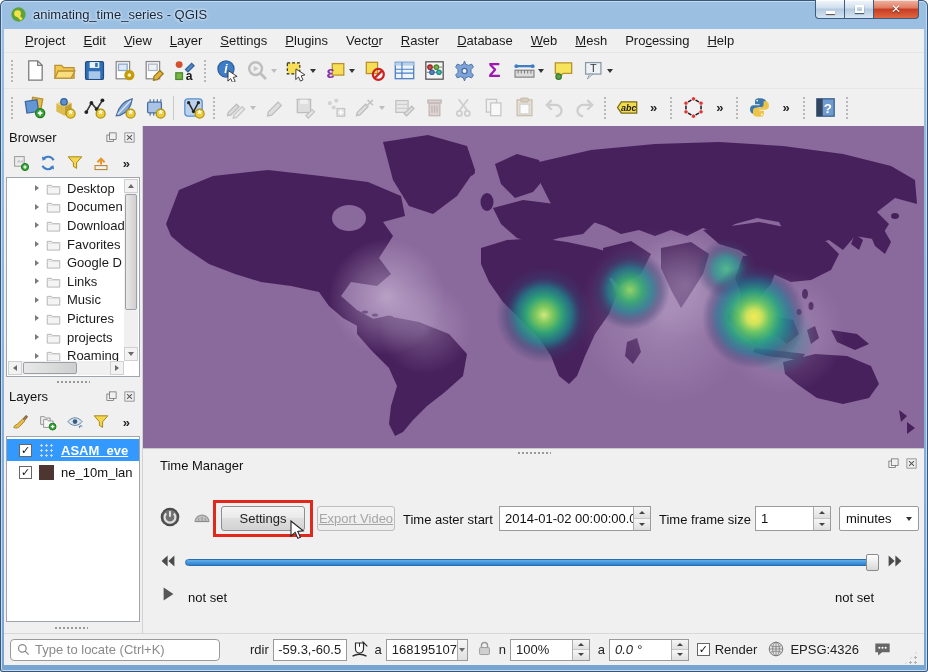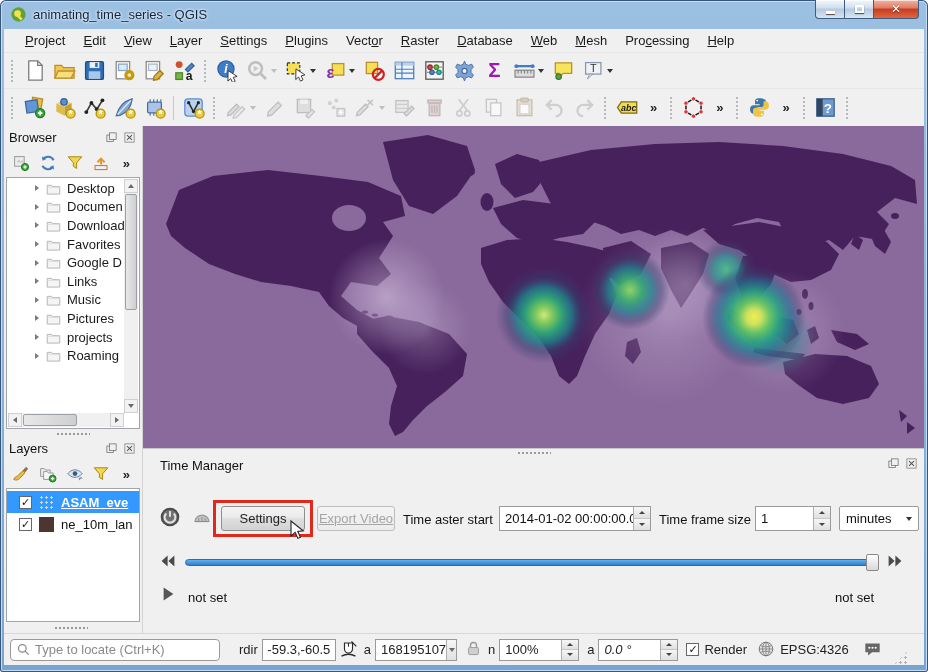--- a/index.html
+++ b/index.html
@@ -31,21 +31,21 @@
   .tsep{width:1px;height:24px;background:#c9c9c9;margin:0 4px;flex:0 0 auto;}
   .tgrip{width:5px;height:24px;margin:0 4px;flex:0 0 auto;
      background-image:radial-gradient(#b8b8b8 1px,transparent 1.1px);background-size:4px 4px;}
   .tchev{font-size:13px;font-weight:bold;color:#222;padding:0 8px;}
   .mainrow{flex:1;display:flex;min-height:0;}
   .dock{width:139px;flex:0 0 auto;background:#f0f0f0;display:flex;flex-direction:column;border-right:1px solid #d2d2d2;}
   .panel-hdr{height:23px;display:flex;align-items:center;padding:0 5px;font-size:13px;color:#111;flex:0 0 auto;}
   .panel-hdr .sp{flex:1;}
   .phbtn{width:15px;height:15px;margin-left:3px;display:flex;align-items:center;justify-content:center;}
   .ptool{height:28px;display:flex;align-items:center;padding:0 4px;flex:0 0 auto;}
-  .treewrap{position:relative;height:252px;margin:0 2px;background:#fff;border:1px solid #a0a5ab;flex:0 0 auto;overflow:hidden;}
+  .treewrap{position:relative;height:200px;margin:0 2px;background:#fff;border:1px solid #a0a5ab;flex:0 0 auto;overflow:hidden;}
   .tree{position:absolute;left:0;top:1px;right:15px;bottom:15px;overflow:hidden;}
   .trow{height:18.6px;display:flex;align-items:center;padding-left:28px;white-space:nowrap;font-size:13px;color:#1a1a1a;}
   .texp{width:0;height:0;border-left:4px solid #7a7a7a;border-top:3.5px solid transparent;border-bottom:3.5px solid transparent;margin-right:7px;flex:0 0 auto;}
   .tfold{width:15px;height:13px;margin-right:6px;flex:0 0 auto;}
   .vscroll{position:absolute;top:1px;right:1px;bottom:15px;width:14px;background:#f0f0f0;}
   .hscroll{position:absolute;left:1px;right:15px;bottom:1px;height:14px;background:#f0f0f0;}
   .sbb{position:absolute;width:14px;height:14px;background:#f2f2f2;border:1px solid #d0d0d0;display:flex;align-items:center;justify-content:center;}
   .sbthumb{position:absolute;background:linear-gradient(90deg,#e8e8e8,#cfcfcf);border:1px solid #9aa0a6;border-radius:2px;}
   .tri{width:0;height:0;}
   .tri.up{border-left:3.5px solid transparent;border-right:3.5px solid transparent;border-bottom:4px solid #6a6a6a;}
@@ -1011,21 +1011,21 @@
     <div class="statusbar">
       <div class="locator">
         <span class="icn">
           <svg viewBox="0 0 18 18" width="15" height="15">
               <circle cx="7.6" cy="7.6" r="4.6" fill="none" stroke="#8a8a8a" stroke-width="1.5"></circle>
               <path d="M11 11l4.2 4.2" stroke="#8a8a8a" stroke-width="1.5"></path>
             </svg>
           </span>
         <span class="ph">Type to locate (Ctrl+K)</span>
       </div>
-      <span class="slabel" style="margin-left:19px;">rdir</span>
+      <span class="slabel" style="margin-left:30px;">rdir</span>
       <div class="sbox" style="width:74px;">-59.3,-60.5</div>
       <span class="sico icn">
         <svg viewBox="0 0 18 18" width="19" height="19">
             <path d="M5.2 2.8h7.6v5.8a3.8 3.8 0 0 1-7.6 0z" fill="#fff" stroke="#2a2a2a" stroke-width="1.1"></path>
             <path d="M9 2.8v3.6" stroke="#2a2a2a"></path>
             <path d="M2.4 15.2c4.4-2.2 8.8-2.2 13.2 0" fill="none" stroke="#2a2a2a" stroke-width="1.3"></path>
             <path d="M11.8 1.4l4.6 4.6" stroke="#2a2a2a" stroke-width="1.1"></path>
           </svg>
         </span>
       <span class="slabel" style="margin-left:2px;">a</span>

